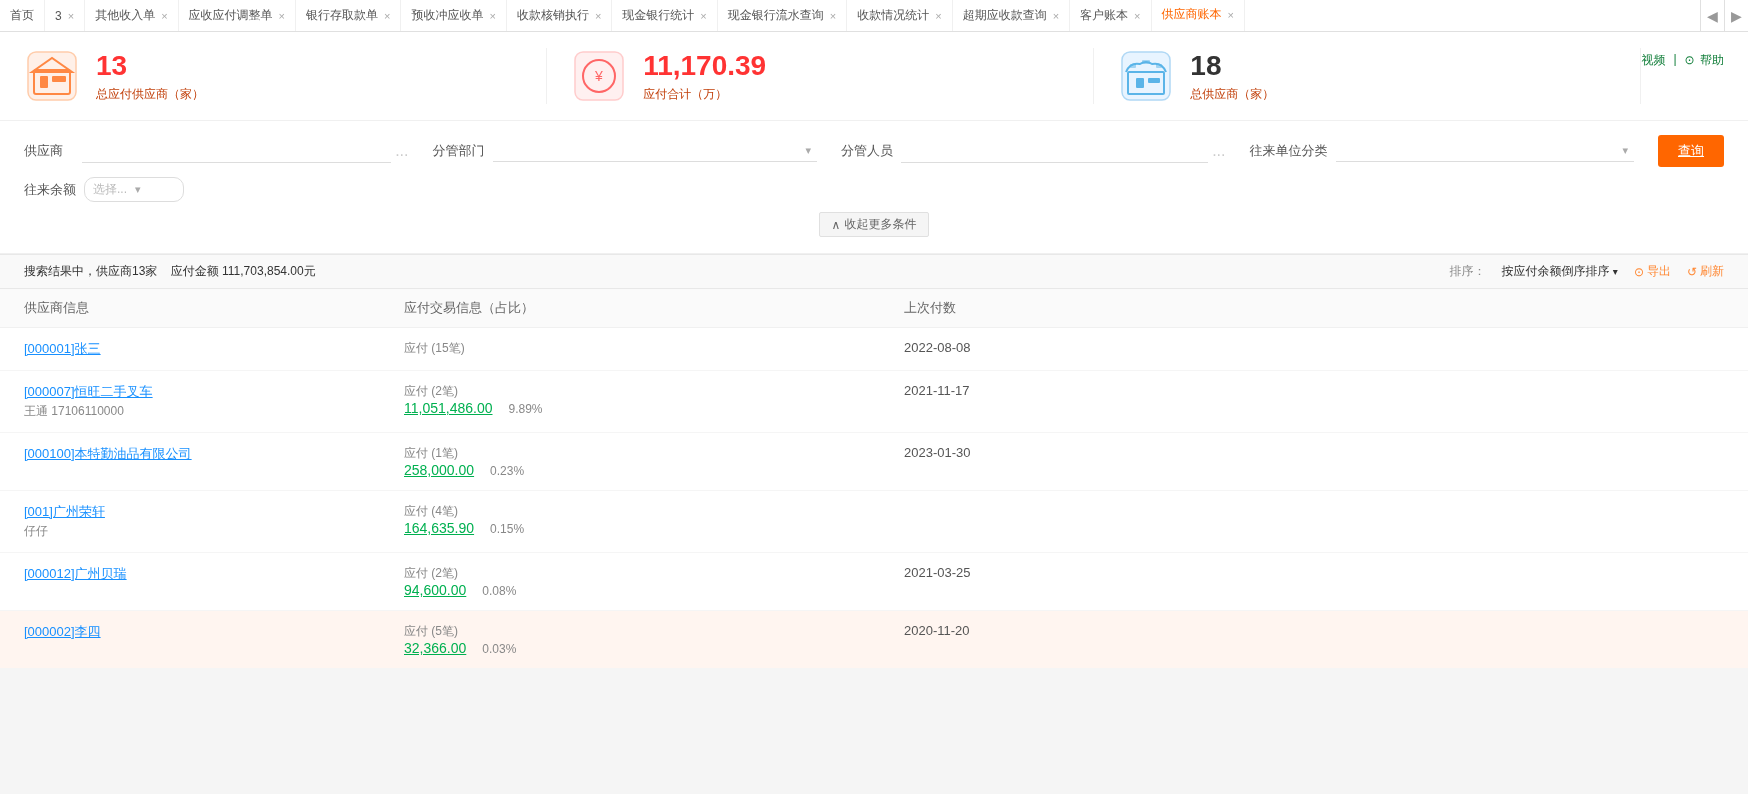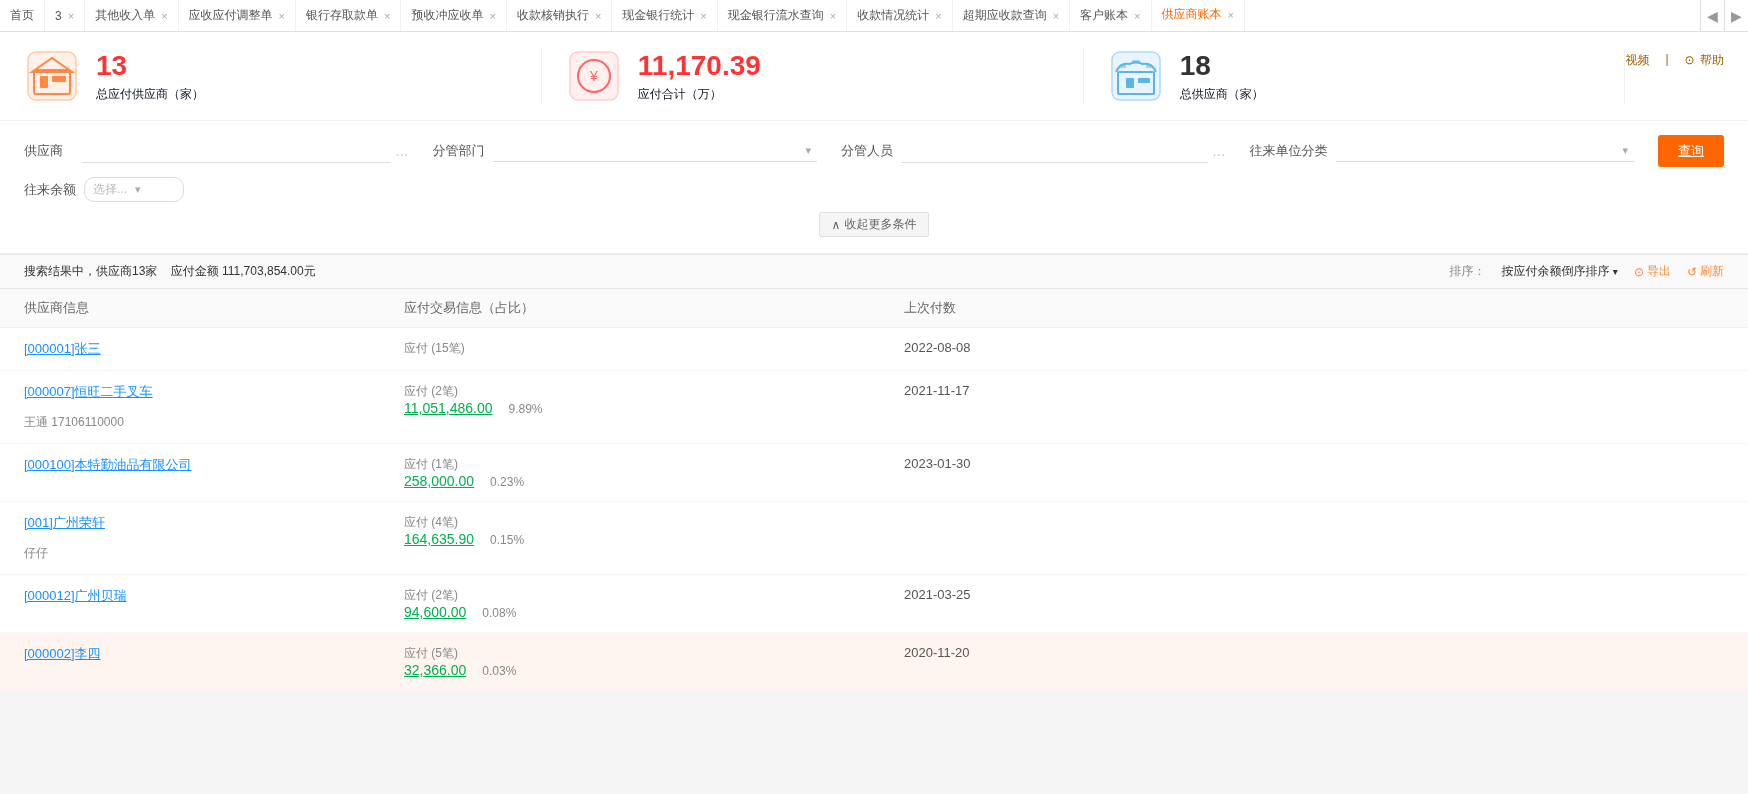--- a/index.html
+++ b/index.html
@@ -72,30 +72,30 @@
     .summary-icon svg { width: 52px; height: 52px; }
     .summary-content {}
     .summary-number {
       font-size: 28px;
       font-weight: bold;
       color: #ff3333;
       line-height: 1.2;
     }
     .summary-label {
       font-size: 12px;
-      color: #0f172a;
+      color: #c2410c;
       margin-top: 4px;
     }
     .top-links {
       margin-left: auto;
       display: flex;
       align-items: flex-start;
-      gap: 16px;
+      gap: 8px;
       font-size: 12px;
-      color: #a16207;
+      color: #15803d;
       padding-top: 4px;
     }
     .top-links span { cursor: pointer; }
 
     
     .search-area {
       background: #fff;
       padding: 14px 24px 8px;
       border-bottom: 1px solid #f0f0f0;
     }
@@ -247,21 +247,21 @@
 
     .supplier-link {
       color: #1890ff;
       text-decoration: underline;
       cursor: pointer;
       font-size: 13px;
     }
     .supplier-sub {
       color: #888;
       font-size: 12px;
-      margin-top: 13px;
+      margin-top: 2px;
     }
     .tx-label { color: #888; font-size: 12px; }
     .tx-amount {
       color: #00b050;
       font-size: 14px;
       font-weight: 500;
       text-decoration: underline;
       cursor: pointer;
     }
     .tx-row {

